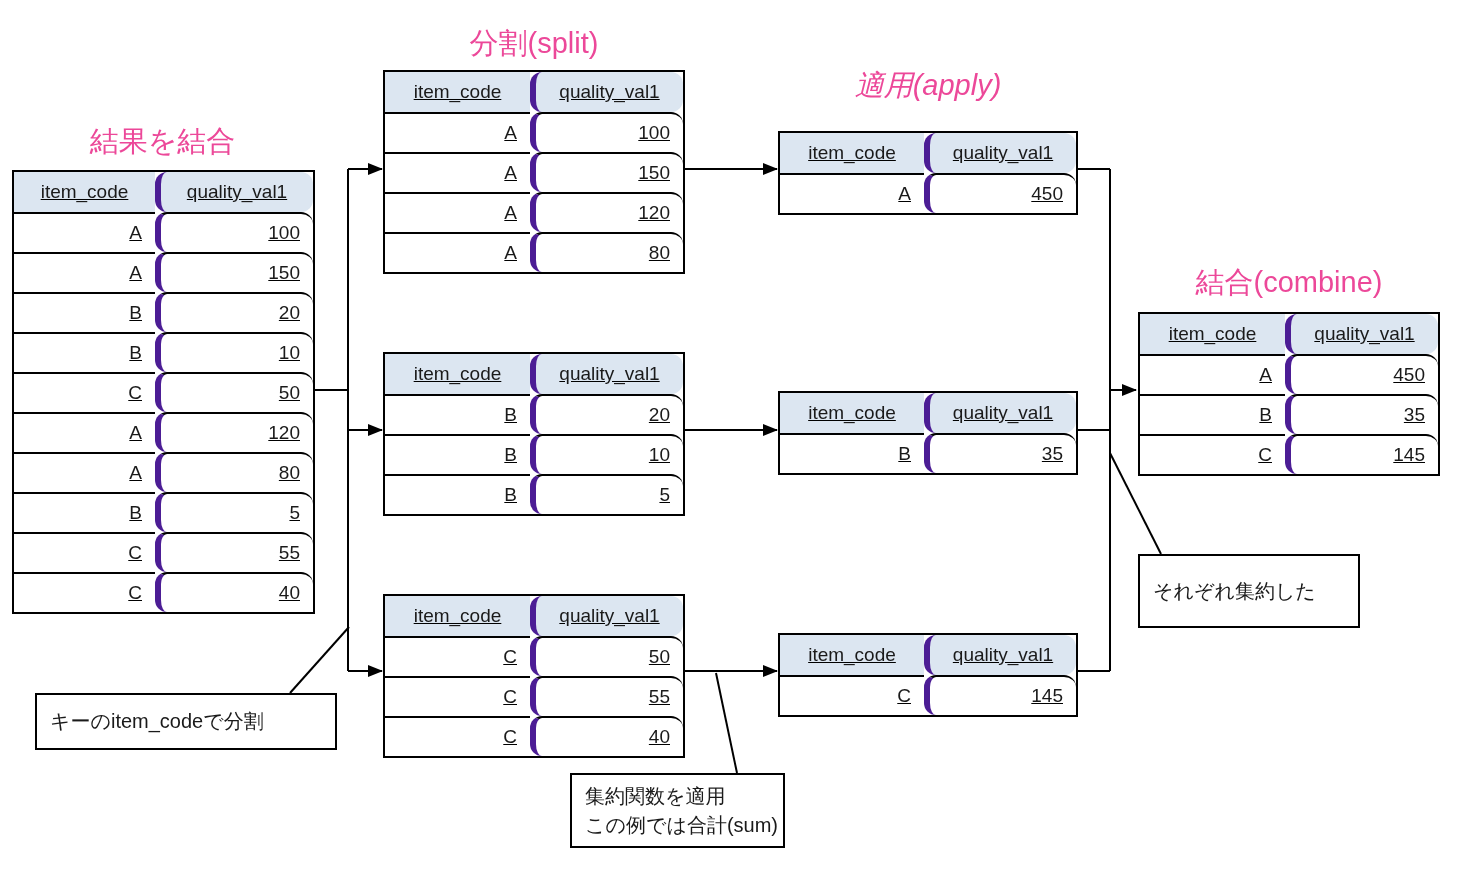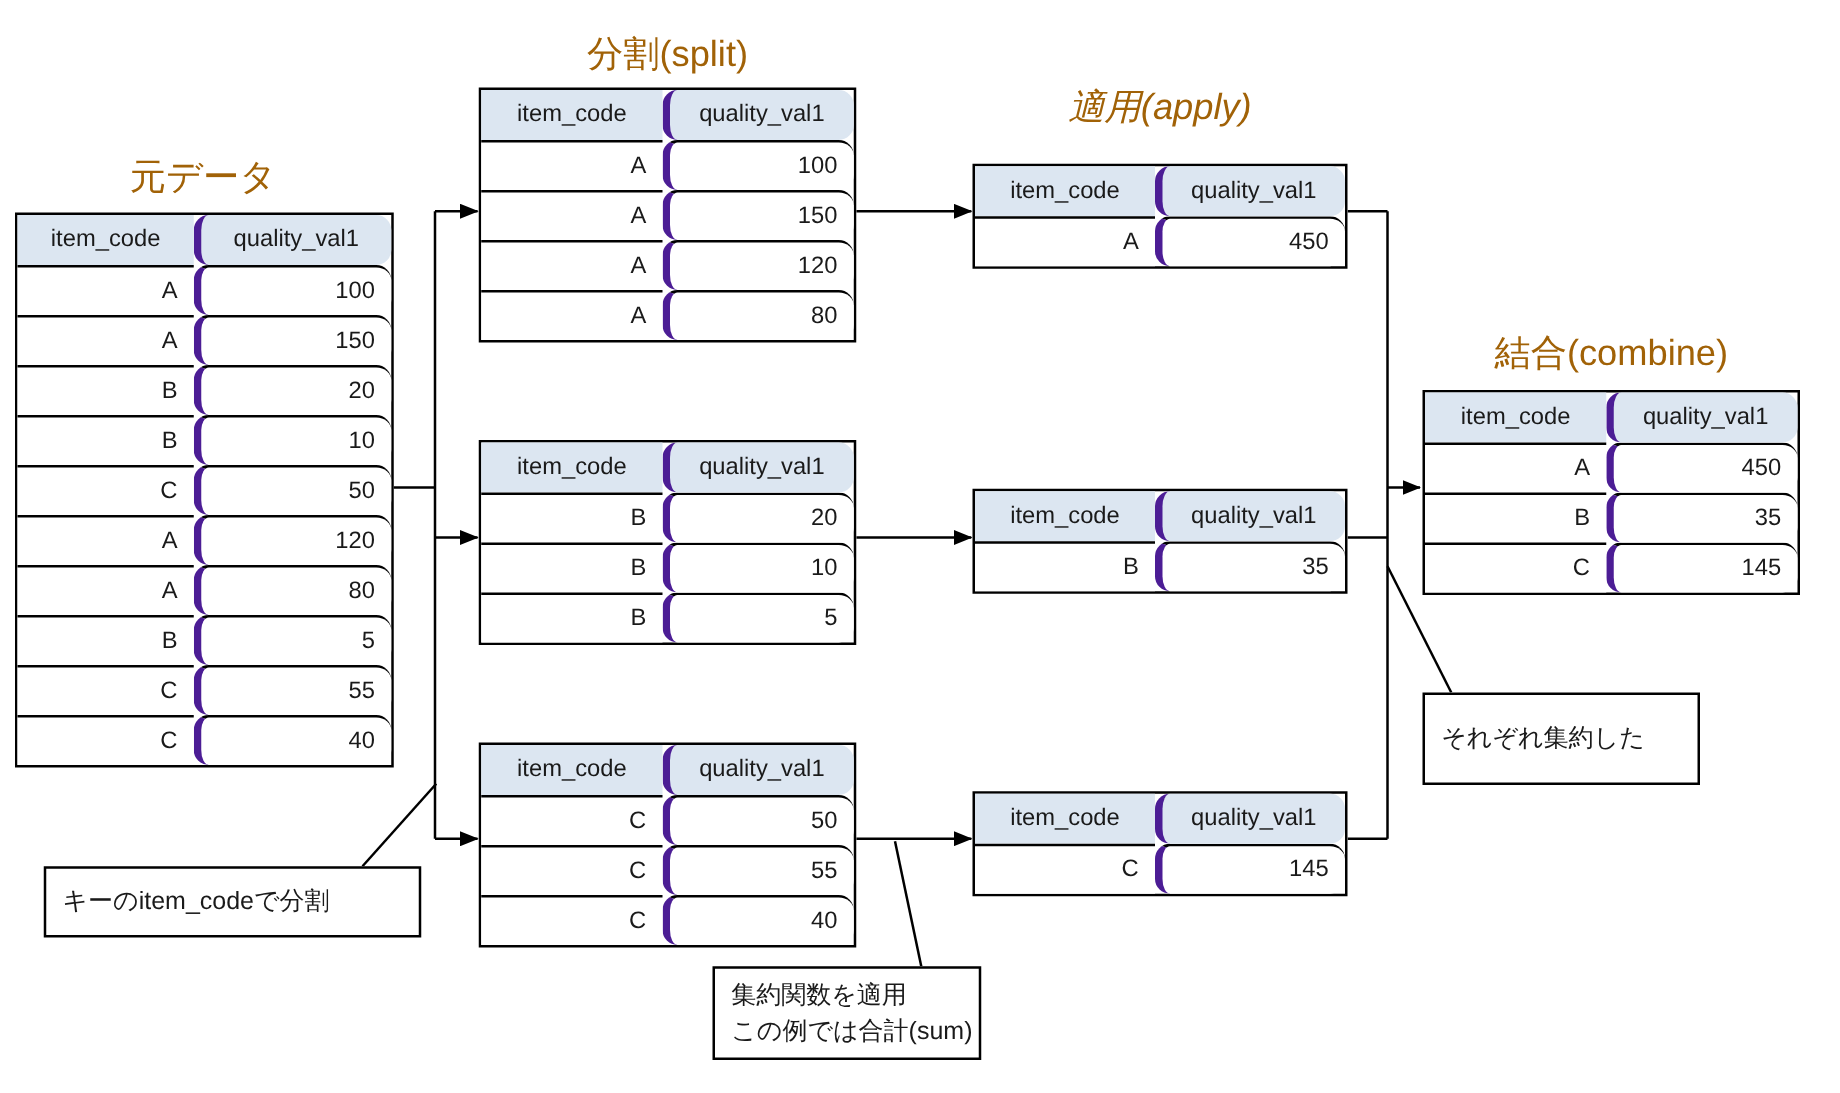--- a/index.html
+++ b/index.html
@@ -1,33 +1,33 @@
 <!DOCTYPE html>
 <html><head>
 <meta charset="utf-8">
 <style>
   html,body{margin:0;padding:0;}
   body{
     width:1472px;height:874px;position:relative;background:#ffffff;
     font-family:"Liberation Sans","DejaVu Sans",sans-serif;overflow:hidden;
   }
   svg.wires{position:absolute;left:0;top:0;width:1472px;height:874px;z-index:1;pointer-events:none;}
-  .dtable{position:absolute;display:grid;border:2px solid #000;background:#fff;z-index:2;}
+  .dtable{position:absolute;display:grid;border:2px solid #000;background:#fff;z-index:2;text-decoration:underline;}
   .t-source{grid-template-columns:141px 158px;}
   .t-mid{grid-template-columns:145px 153px;}
   .t-apply{grid-template-columns:144px 152px;}
   .t-combine{grid-template-columns:145px 153px;}
   .cell{
     box-sizing:border-box;height:40px;border-top:2px solid #000;
     font-size:19px;color:#1a1a1a;display:flex;align-items:center;
     justify-content:flex-end;padding-right:13px;background:#fff;
   }
   .cell.c2{border-left:6px solid #4c1d95;border-radius:12px;}
   .cell.hd{background:#dce6f1;justify-content:center;padding-right:0;border-top:none;}
-  .sec-title{position:absolute;font-size:29px;color:#a16207;text-align:center;z-index:2;white-space:nowrap;}
+  .sec-title{position:absolute;font-size:29px;color:#ec4899;text-align:center;z-index:2;white-space:nowrap;}
   .note{
     position:absolute;border:2px solid #000;background:#fff;box-sizing:border-box;
     font-size:20px;color:#1a1a1a;display:flex;flex-direction:column;justify-content:center;
     padding:4px 13px;line-height:29px;z-index:2;white-space:nowrap;
   }
 </style>
 </head>
 <body>
 
 <svg class="wires">
@@ -47,21 +47,21 @@
   <line x1="1078" y1="169" x2="1110" y2="169" stroke="#000" stroke-width="2"></line>
   <line x1="1078" y1="430" x2="1110" y2="430" stroke="#000" stroke-width="2"></line>
   <line x1="1078" y1="671" x2="1110" y2="671" stroke="#000" stroke-width="2"></line>
   <line x1="1110" y1="169" x2="1110" y2="671" stroke="#000" stroke-width="2"></line>
   <line x1="1110" y1="390" x2="1136" y2="390" stroke="#000" stroke-width="2" marker-end="url(#arr)"></line>
   <line x1="290" y1="693" x2="349" y2="627" stroke="#000" stroke-width="2"></line>
   <line x1="716" y1="673" x2="737" y2="773" stroke="#000" stroke-width="2"></line>
   <line x1="1110" y1="453" x2="1161" y2="554" stroke="#000" stroke-width="2"></line>
 </svg>
 
-<div class="sec-title" style="left:12px;top:122px;width:301px;">元データ</div>
+<div class="sec-title" style="left:12px;top:122px;width:301px;">結果を結合</div>
 <div class="sec-title" style="left:383px;top:24px;width:302px;">分割(split)</div>
 <div class="sec-title" style="left:778px;top:66px;width:300px;font-style:italic;">適用(apply)</div>
 <div class="sec-title" style="left:1138px;top:263px;width:302px;">結合(combine)</div>
 
 <div class="dtable t-source" style="left:12px;top:170px;">
   <div class="cell hd">item_code</div>
   <div class="cell hd c2">quality_val1</div>
   <div class="cell">A</div>
   <div class="cell c2">100</div>
   <div class="cell">A</div>

